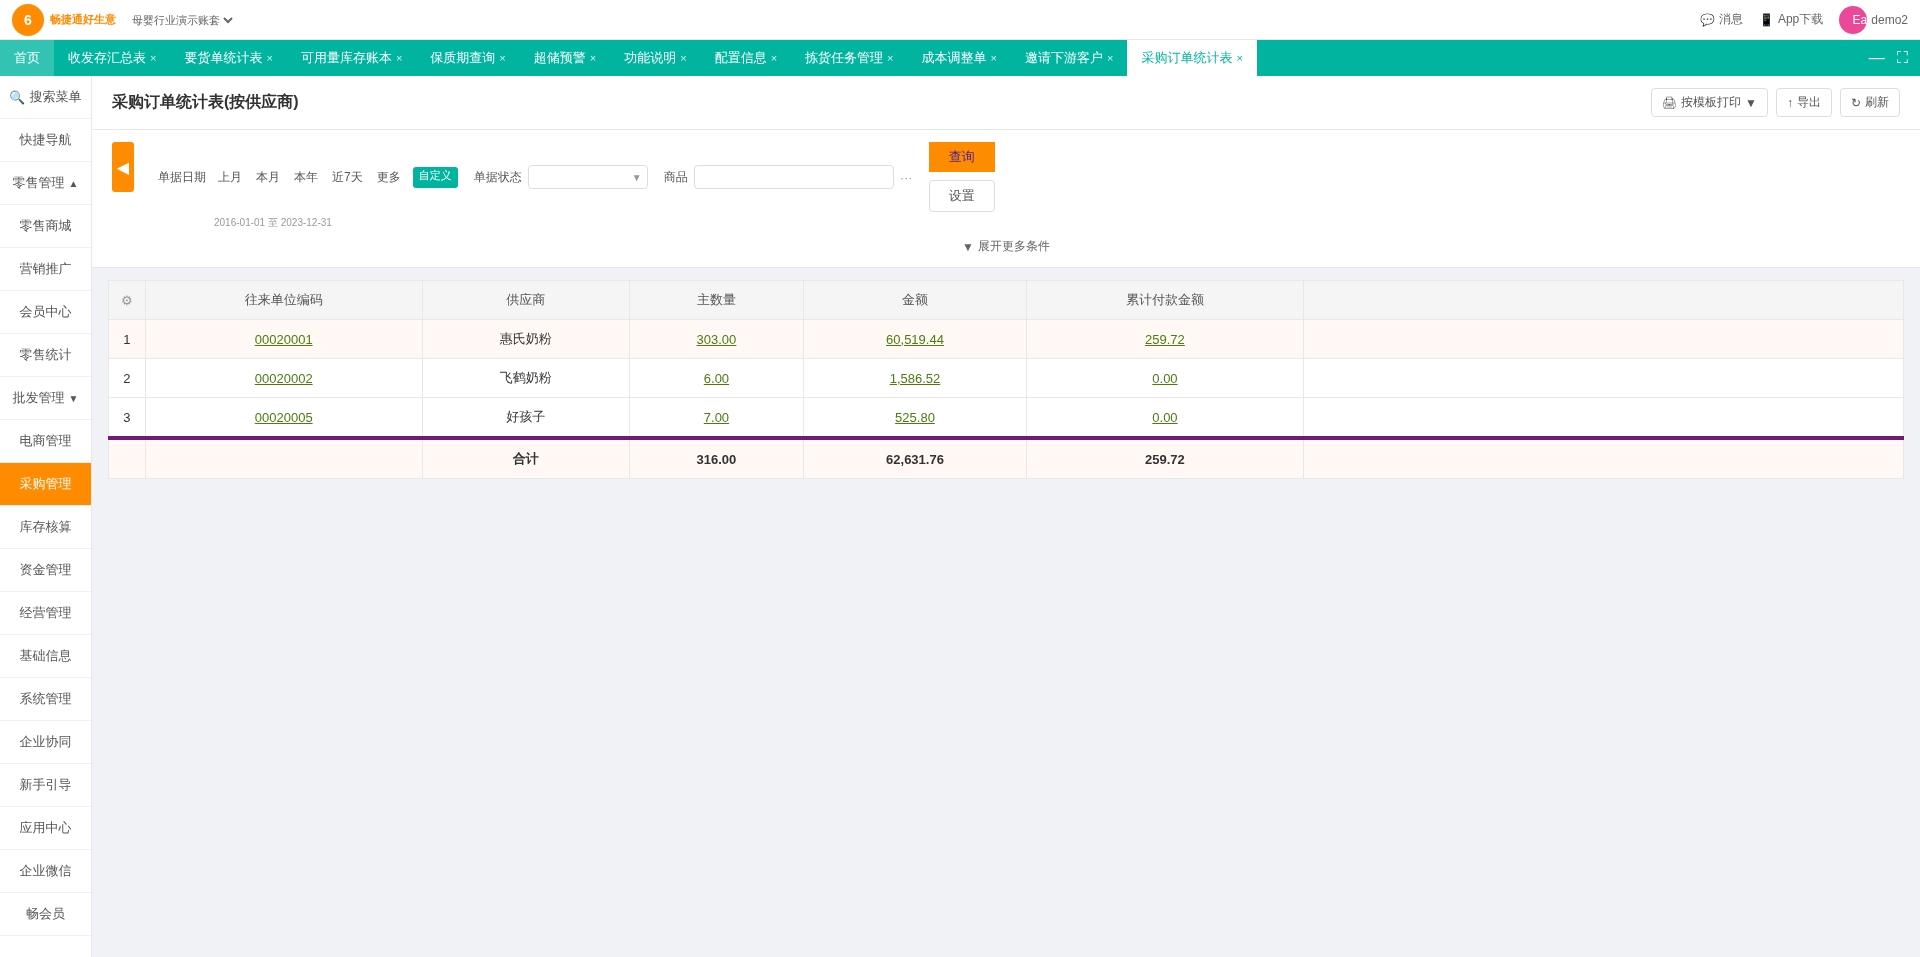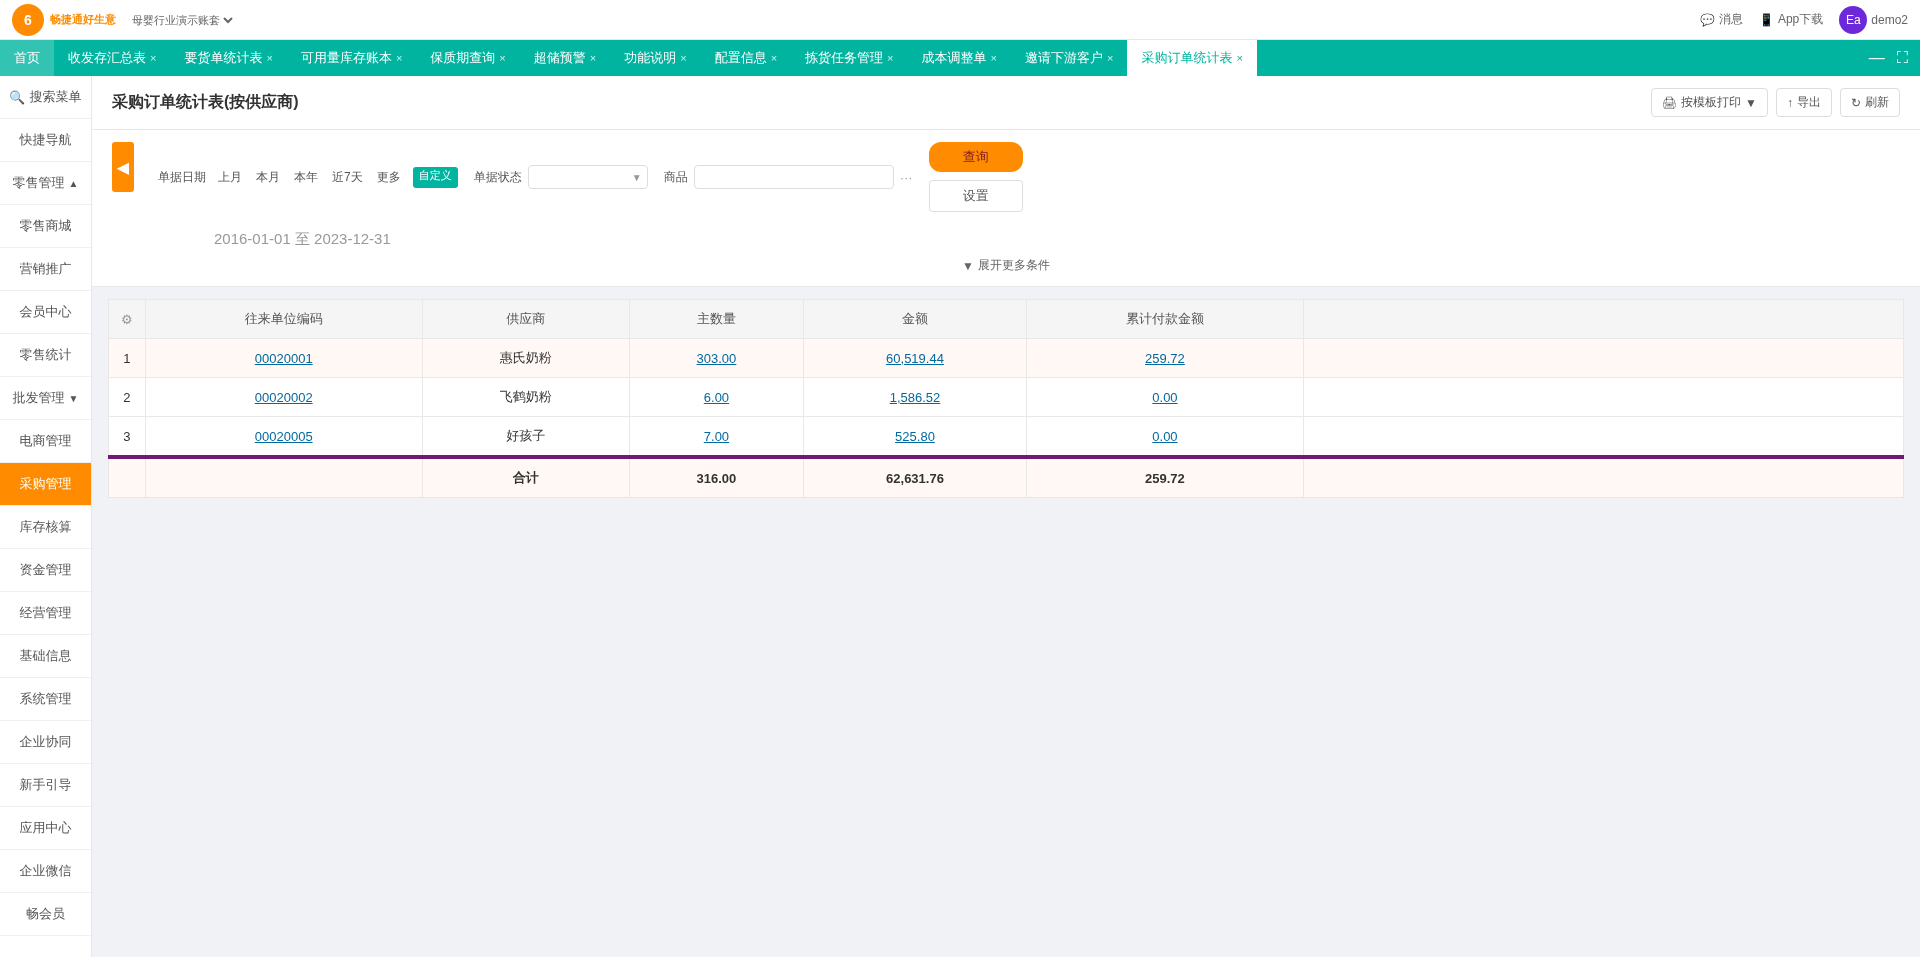--- a/index.html
+++ b/index.html
@@ -7,21 +7,21 @@
 
     
     .top-bar { display: flex; align-items: center; background: #fff; height: 40px; padding: 0 12px; border-bottom: 1px solid #e8e8e8; }
     .logo-area { display: flex; align-items: center; gap: 6px; min-width: 90px; }
     .logo-icon { width: 32px; height: 32px; background: #ff8c00; border-radius: 50%; display: flex; align-items: center; justify-content: center; color: #fff; font-size: 14px; font-weight: bold; }
     .logo-text { font-size: 11px; color: #ff8c00; font-weight: bold; line-height: 1.2; }
     .top-nav-label { font-size: 12px; color: #666; margin-left: 12px; flex: 1; }
     .top-nav-label select { border: none; outline: none; font-size: 11px; color: #666; background: transparent; cursor: pointer; }
     .top-right { display: flex; align-items: center; gap: 16px; }
     .top-right-item { display: flex; align-items: center; gap: 4px; font-size: 12px; color: #666; cursor: pointer; }
-    .avatar { width: 28px; height: 28px; background: #6d28d9; border-radius: 50%; display: flex; align-items: center; justify-content: center; color: #fff; font-size: 12px; }
+    .avatar { width: 28px; height: 28px; background: #ec4899; border-radius: 50%; display: flex; align-items: center; justify-content: flex-end; color: #fff; font-size: 12px; }
 
     
     .nav-tabs { background: #00b4a0; display: flex; align-items: center; height: 36px; overflow: hidden; }
     .nav-tab { padding: 0 14px; height: 36px; display: flex; align-items: center; color: #fff; font-size: 13px; cursor: pointer; white-space: nowrap; position: relative; }
     .nav-tab.home { background: rgba(255,255,255,0.2); justify-content: flex-end; }
     .nav-tab.active { background: #fff; color: #00b4a0; }
     .nav-tab-x { color: rgba(255,255,255,0.8); margin-left: 4px; font-size: 11px; }
     .nav-right-btns { margin-left: auto; display: flex; align-items: center; gap: 4px; padding-right: 8px; }
     .nav-icon-btn { color: #fff; cursor: pointer; padding: 4px; font-size: 16px; }
 
@@ -50,31 +50,31 @@
     .filter-label { font-size: 12px; color: #555; white-space: nowrap; }
     .date-shortcuts { display: flex; gap: 2px; }
     .date-shortcut { padding: 2px 6px; font-size: 12px; color: #555; cursor: pointer; border-radius: 2px; text-align: right; }
     .tag-custom { background: #00b4a0; color: #fff; font-size: 11px; padding: 1px 6px; border-radius: 3px; margin-left: 4px; }
     .filter-select { border: 1px solid #ddd; border-radius: 4px; padding: 4px 24px 4px 8px; font-size: 12px; color: #555; background: #fff; cursor: pointer; appearance: none; min-width: 120px; position: relative; }
     .select-wrapper { position: relative; display: inline-flex; align-items: center; }
     .select-arrow { position: absolute; right: 6px; pointer-events: none; font-size: 10px; color: #999; }
     .filter-input { border: 1px solid #ddd; border-radius: 4px; padding: 4px 8px; font-size: 12px; color: #555; min-width: 200px; }
     .expand-row { margin-top: 8px; display: flex; justify-content: center; }
     .expand-btn { display: flex; align-items: center; gap: 4px; color: #666; font-size: 12px; cursor: pointer; }
-    .btn-query { background: #ff8c00; color: #7f1d1d; border: none; border-radius: 12px; padding: 6px 34px; font-size: 13px; cursor: pointer; }
+    .btn-query { background: #ff8c00; color: #4c1d95; border: none; border-radius: 0; padding: 6px 20px; font-size: 13px; cursor: pointer; }
     .btn-setting { background: #fff; color: #555; border: 1px solid #ddd; border-radius: 4px; padding: 6px 14px; font-size: 13px; cursor: pointer; margin-top: 4px; }
     .filter-actions { display: flex; flex-direction: column; gap: 4px; }
 
     
     .table-area { flex: 1; padding: 12px 16px; overflow: auto; }
     .data-table { width: 100%; background: #fff; border-collapse: collapse; border: 1px solid #e8e8e8; }
     .data-table th { background: #f5f5f5; padding: 10px 12px; text-align: center; font-size: 13px; color: #555; font-weight: normal; border: 1px solid #e8e8e8; }
     .data-table td { padding: 10px 12px; text-align: center; font-size: 13px; border: 1px solid #e8e8e8; }
     .data-table tr:nth-child(1) td { background: #fff8f4; }
-    .link-text { color: #0369a1; text-decoration: underline; cursor: pointer; }
+    .link-text { color: #4d7c0f; text-decoration: underline; cursor: pointer; }
     .settings-col { width: 36px; }
     .settings-icon { color: #999; cursor: pointer; }
 
     
     .table-footer { background: #fff8f4; }
     .table-footer td { font-weight: bold; border-top: 4px solid #701a75; }
 
     
     .toggle-arrow { background: #ff8c00; color: #fff; border: none; border-radius: 3px; width: 22px; height: 50px; cursor: pointer; display: flex; align-items: center; justify-content: center; font-size: 16px; margin-right: 8px; }
   </style>
@@ -286,21 +286,21 @@
               <span class="filter-label">商品</span>
               <input class="filter-input" type="text" style="">
               <span style="color:#999;cursor:pointer;">···</span>
             </div>
 
             <div class="filter-actions">
               <button class="btn-query">查询</button>
               <button class="btn-setting">设置</button>
             </div>
           </div>
-          <div style="font-size:15px;color:#999;margin-top:18px;margin-left:56px;">2016-01-01 至 2023-12-31</div>
+          <div style="font-size:10px;color:#999;margin-top:4px;margin-left:56px;">2016-01-01 至 2023-12-31</div>
         </div>
       </div>
       <div class="expand-row">
         <div class="expand-btn">
           <span>▼</span>
           <span>展开更多条件</span>
         </div>
       </div>
     </div>
 

